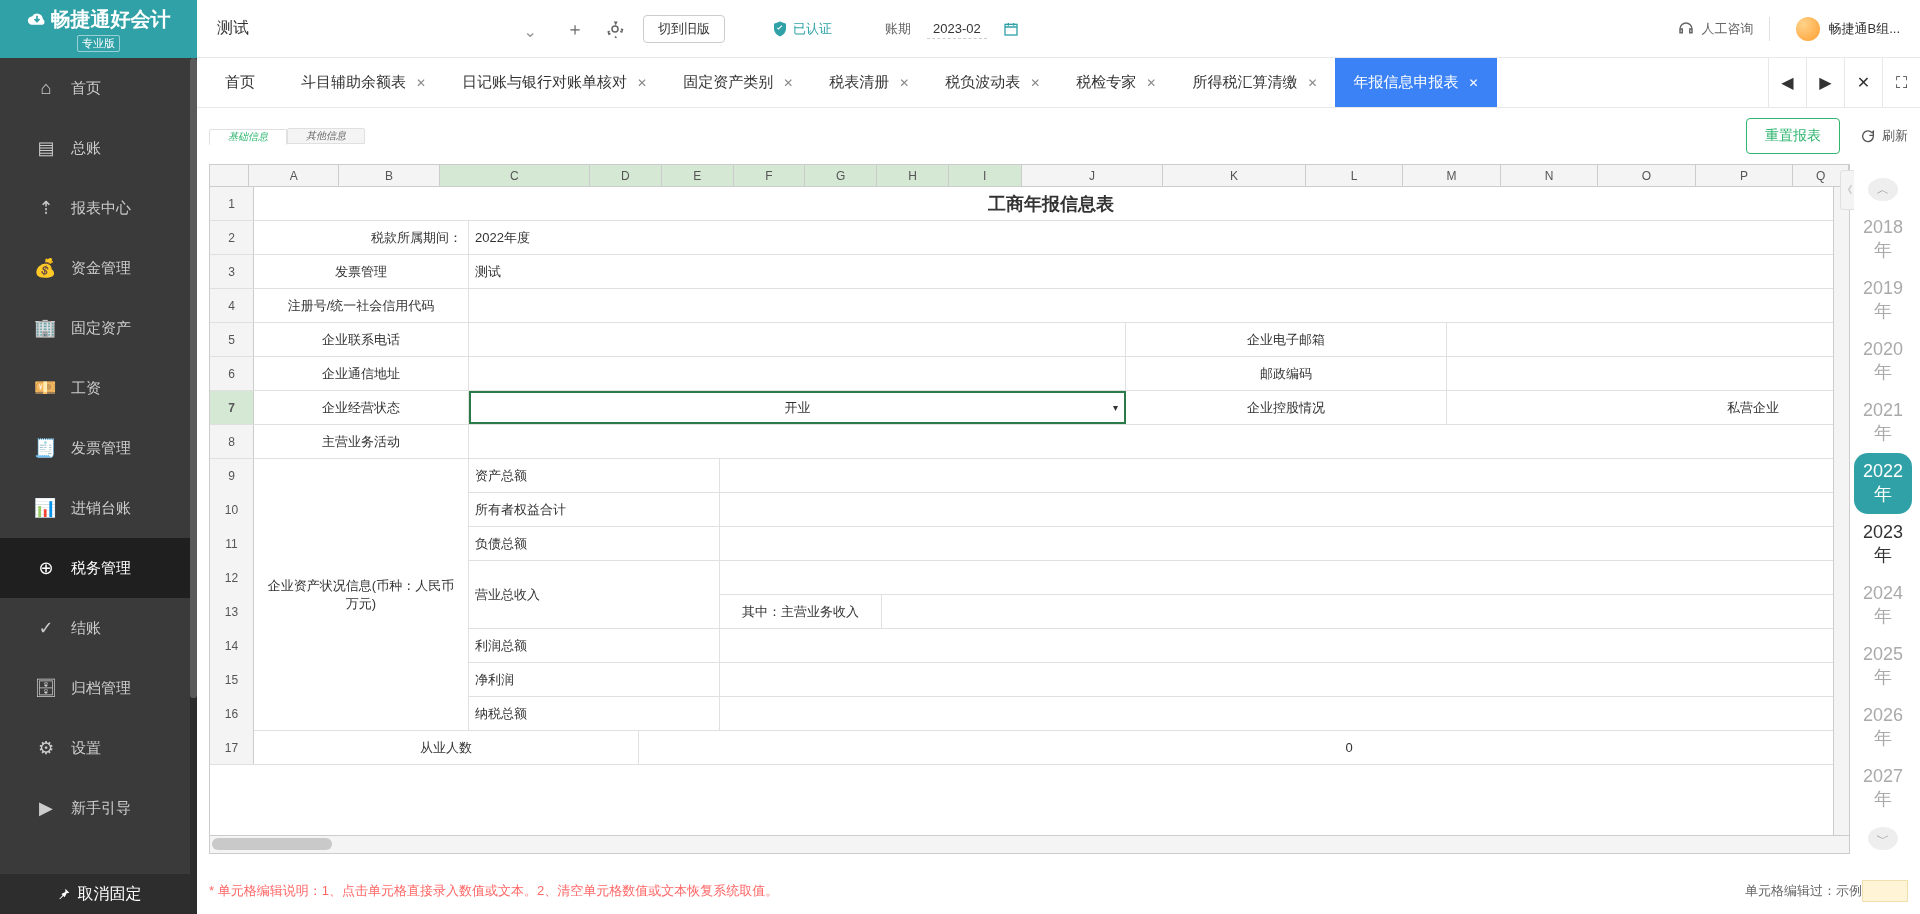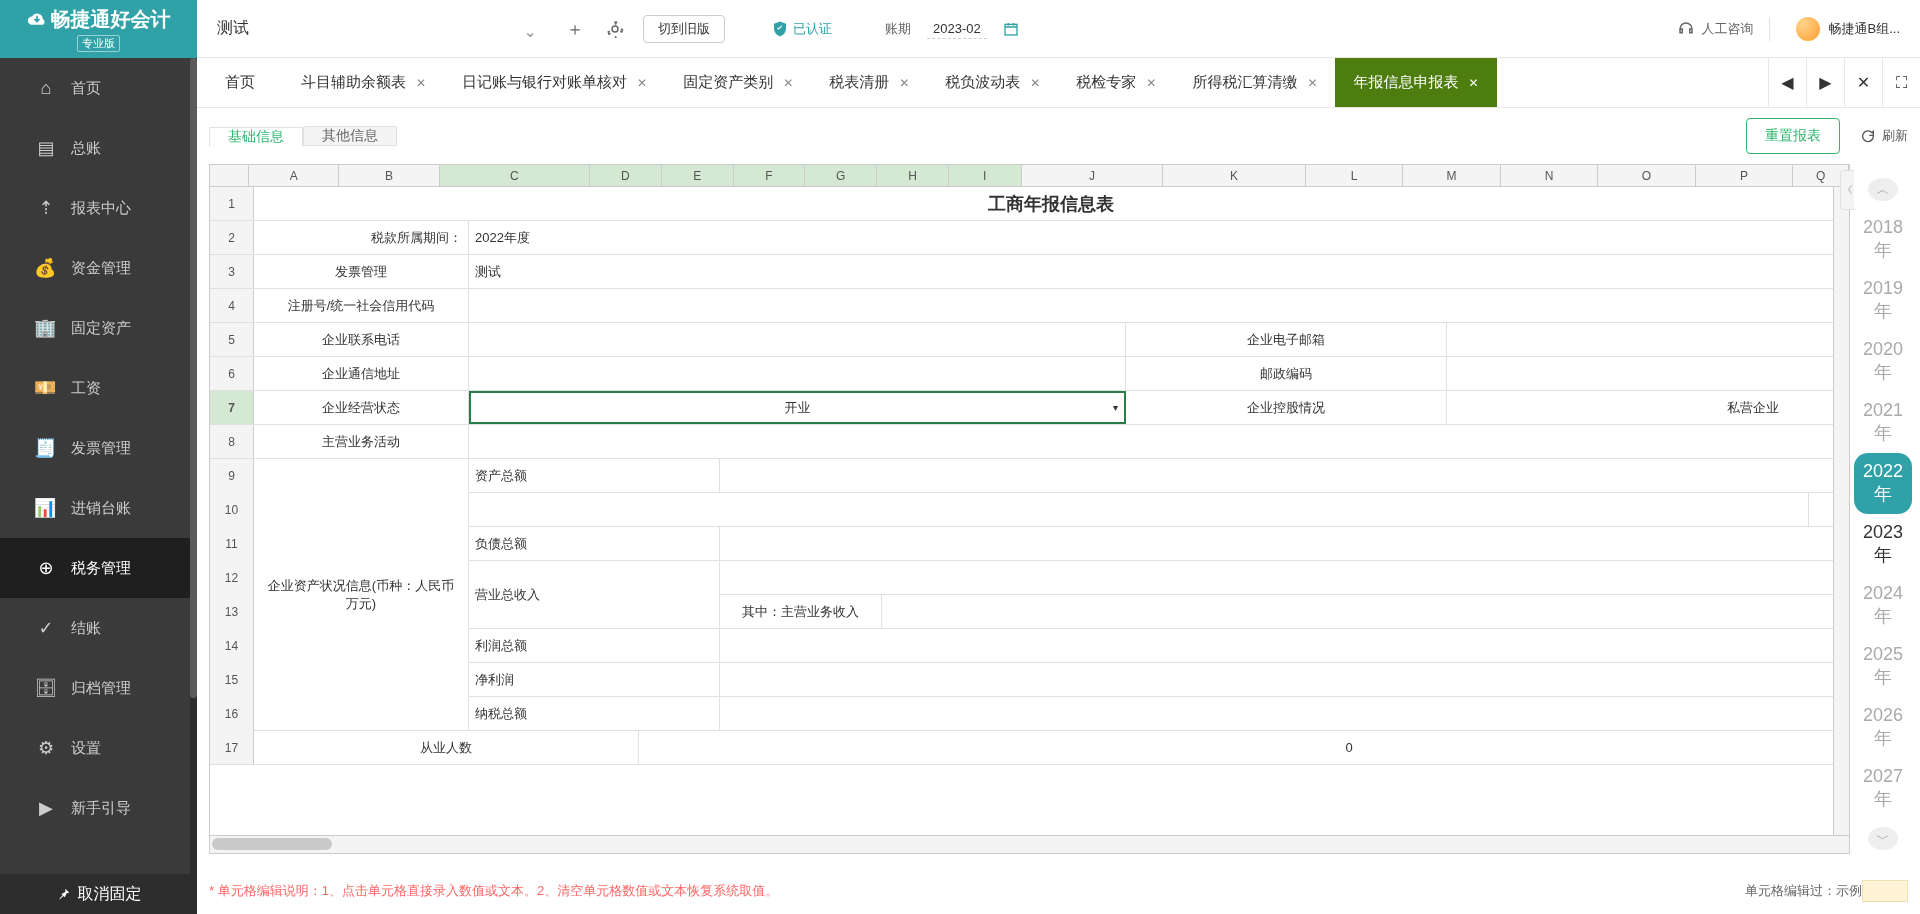--- a/index.html
+++ b/index.html
@@ -33,29 +33,29 @@
 .side-icon { width: 22px; height:22px; display:flex; align-items:center; justify-content:center; font-size:18px;}
 .sidebar-scroll{ position:absolute; right:0; top:0; width:7px; height:100%; background:#2d2d2d;}
 .sidebar-thumb{ position:absolute; right:0; top:0; width:7px; height:640px; background:#5a5a5a; border-radius:3px;}
 .unpin { position: absolute; bottom: 0; left: 0; right: 0; height: 40px; display: flex; align-items: center; justify-content: center; gap: 6px; background: #2d2d2d; cursor: pointer; font-size:16px; color:#fff;}
 
 
 .tabstrip { position: absolute; left: 197px; right: 0; top: 58px; height: 50px; border-bottom: 1px solid #e8e8e8; display: flex; align-items: stretch; background: #fff; }
 .tab { padding: 0 18px; display: flex; align-items: center; gap: 6px; font-size: 15px; cursor: pointer; white-space: nowrap; position:relative;}
 .tab.home { padding: 0 28px; }
 .tab .tab-close { color:#888; margin-left:4px; font-size:12px;}
-.tab.active { background: #4d7c0f; color: #fff; }
+.tab.active { background: #3b82f6; color: #fff; }
 .tab.active .tab-close{ color:#fff;}
 .tab-ctrl { width: 38px; display: flex; align-items: center; justify-content: center; border-left: 1px solid #e8e8e8; cursor: pointer; font-size:16px;}
 .tab-ctrl.first{ border-left:1px solid #e8e8e8;}
 
 
 .content { position: absolute; left: 197px; right: 0; top: 108px; bottom: 0; background: #fff; }
 .subtab-row { height: 56px; display: flex; align-items: center; padding: 0 12px; }
-.subtab { padding: 0 18px; cursor: pointer; font-size: 14px; color:#666; border-radius:2px 2px 0 0;}
+.subtab { padding: 0 18px; cursor: pointer; font-size: 10px; color:#666; border-radius:2px 2px 0 0;font-style:italic;}
 .subtab.active { color: #2eb56e; background:#fff; border:1px solid #e0e0e0; border-bottom-color:#fff; position:relative; top:1px;}
 .subtab.inactive { background:#f4f4f4; border:1px solid #e0e0e0;}
 .subtab-spacer { flex: 1; }
 .reset-btn { border: 1px solid #2eb56e; color: #2eb56e; padding: 8px 18px; border-radius: 4px; cursor: pointer; background: #fff; font-size:14px;}
 .refresh { display: flex; align-items: center; gap: 6px; margin-left: 20px; cursor: pointer; color: #555; }
 
 
 .sheet-wrap { position: absolute; left: 12px; right: 70px; top: 56px; bottom: 60px; border: 1px solid #ccc; }
 .col-headers { display: flex; height: 22px; background: #f4f4f4; border-bottom: 1px solid #ccc; }
 .rowh-spacer { width: 44px; border-right: 1px solid #ccc; background:#f4f4f4;}
@@ -347,20 +347,21 @@
             <div class="rownum" style="height:34px;line-height:34px">15</div>
             <div class="rownum" style="height:34px;line-height:34px">16</div>
           </div>
           <div class="cell label" style="width:215px;height:272px;border-bottom:1px solid #e0e0e0;text-align:center;justify-content:center;white-space:normal;padding:0 8px">企业资产状况信息(币种：人民币万元)</div>
           <div style="display:flex;flex-direction:column;flex:1">
             <div class="row" style="border-bottom:1px solid #e0e0e0">
               <div class="cell" style="width:251px">资产总额</div>
               <div class="cell" style="width:1340px"></div>
             </div>
             <div class="row">
+              <div class="cell" style="width:251px">所有者权益合计</div>
               <div class="cell" style="width:1340px"></div>
             </div>
             <div class="row">
               <div class="cell" style="width:251px">负债总额</div>
               <div class="cell" style="width:1340px"></div>
             </div>
             <div style="display:flex">
               <div class="cell" style="width:251px;height:68px;border-bottom:1px solid #e0e0e0">营业总收入</div>
               <div style="flex:1">
                 <div class="row">

